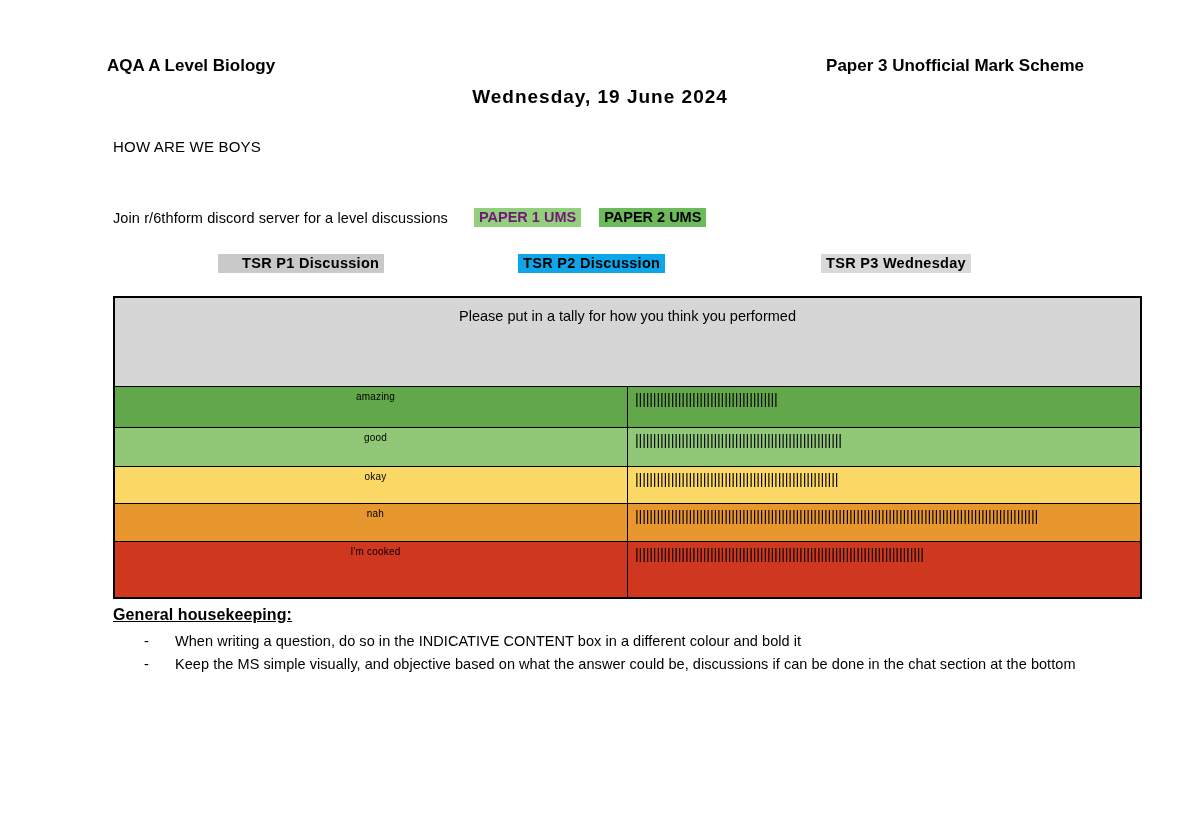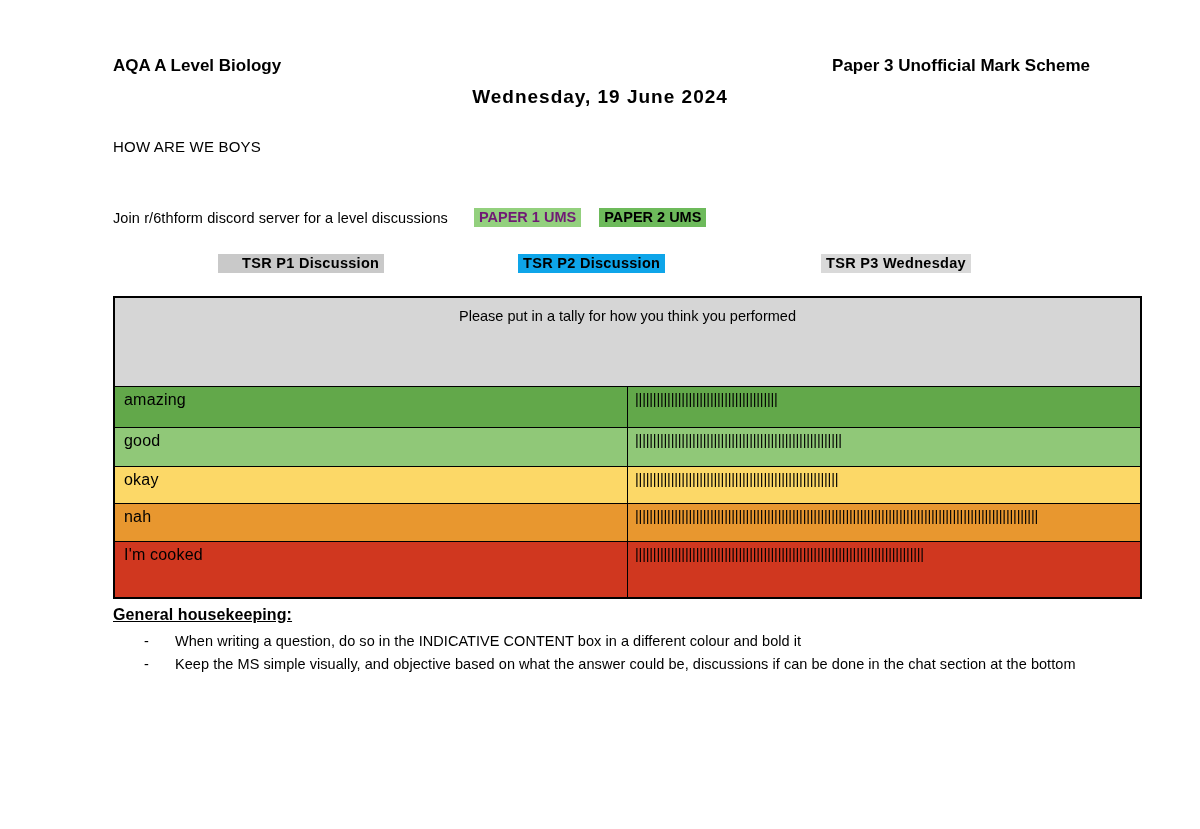--- a/index.html
+++ b/index.html
@@ -18,21 +18,21 @@
 
   .page {
     position: absolute;
     inset: 0;
     background: #ffffff;
   }
 
   
   .header-row {
     position: absolute;
-    left: 113px;
+    left: 107px;
     top: 56px;
     width: 977px;
     display: flex;
     justify-content: space-between;
     align-items: center;
   }
   .doc-title {
     font-size: 17px;
     font-weight: bold;
     letter-spacing: 0px;
@@ -124,23 +124,24 @@
   .th-cell {
     height: 66px;
     background: #d6d6d6;
     text-align: center;
     font-size: 14.5px;
     padding-top: 10px !important;
     vertical-align: top;
   }
   .label-cell {
     width: 300px;
-    font-size: 16px;
+    font-size: 10px;
     padding: 4px 0 0 9px !important;
     letter-spacing: 0.2px;
+    text-align: center;
   }
   .tally-cell {
     padding: 4px 0 0 7px !important;
     font-size: 14.5px;
     font-family: "Liberation Sans", sans-serif;
     letter-spacing: -0.2px;
     white-space: nowrap;
     overflow: hidden;
   }
   .r-amazing td { background: #62a84a; height: 36px; }

